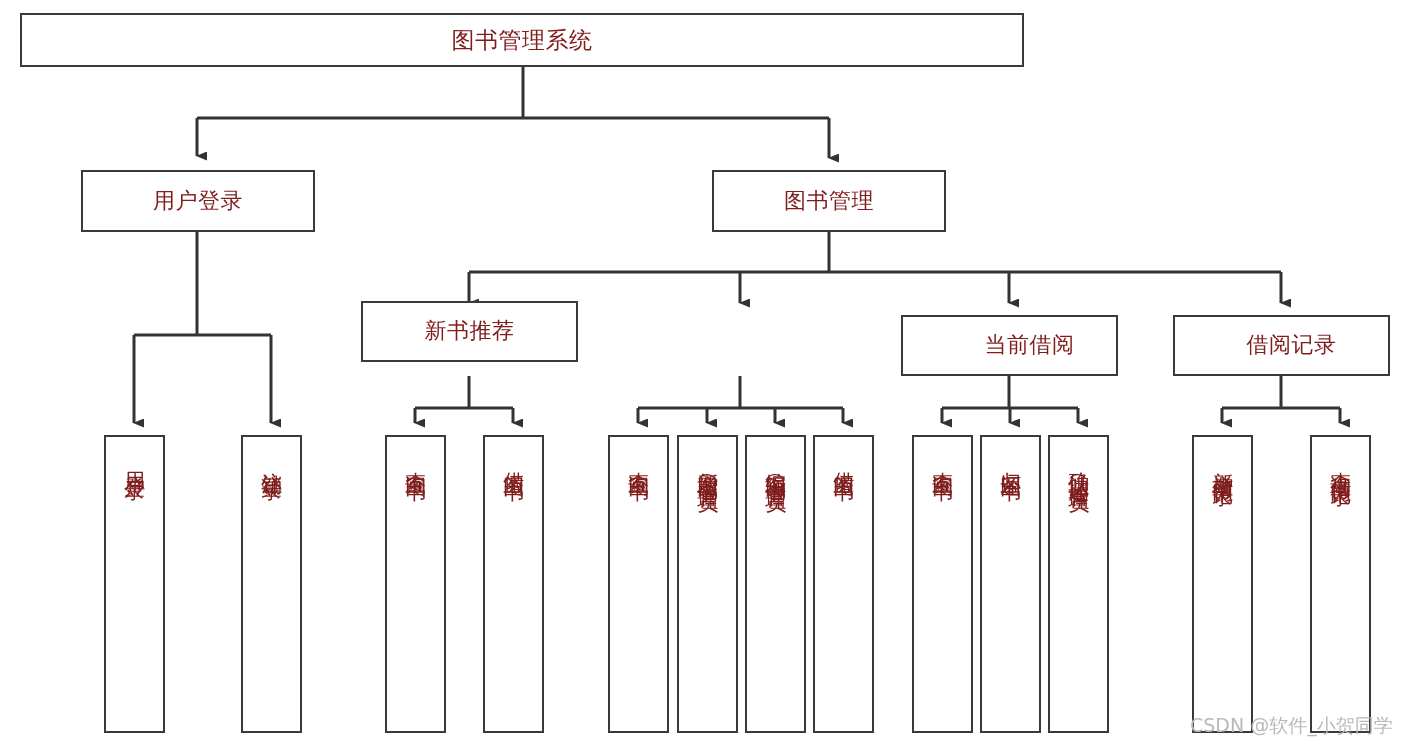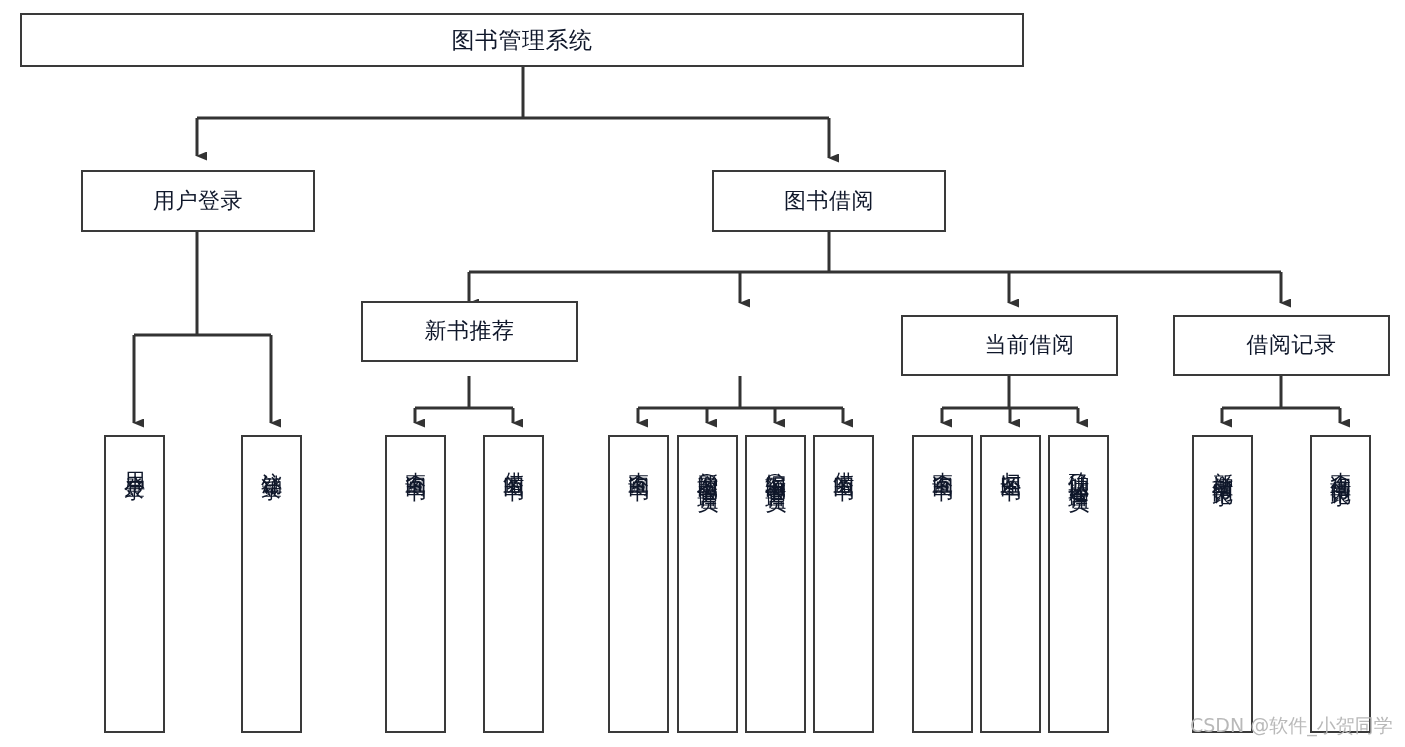--- a/index.html
+++ b/index.html
@@ -29,21 +29,21 @@
     position: absolute;
     box-sizing: border-box;
     background: #ffffff;
     border: 2px solid #3a3a3a;
     display: flex;
     align-items: center;
     justify-content: center;
     overflow: hidden;
   }
   .node-label {
-    color: #0f172a;
+    color: #7f1d1d;
     font-family: "DejaVu Sans", "Liberation Sans", sans-serif;
     line-height: 1.22;
     text-align: center;
     white-space: nowrap;
     letter-spacing: 0.5px;
   }
   .node-box.horiz .node-label {
     font-size: 22px;
   }
   .node-box.root .node-label {
@@ -130,21 +130,21 @@
 
   <div class="node-box root horiz" style="left:20px; top:13px; width:1004px; height:54px;">
     <span class="node-label">图书管理系统</span>
   </div>
 
   <div class="node-box horiz" style="left:81px; top:170px; width:234px; height:62px;">
     <span class="node-label">用户登录</span>
   </div>
 
   <div class="node-box horiz" style="left:712px; top:170px; width:234px; height:62px;">
-    <span class="node-label">图书借阅</span>
+    <span class="node-label">图书管理</span>
   </div>
 
   <div class="node-box horiz" style="left:361px; top:301px; width:217px; height:61px;">
     <span class="node-label">新书推荐</span>
   </div>
 
 
   <div class="node-box horiz" style="left:901px; top:315px; width:217px; height:61px;padding-left:40px;">
     <span class="node-label">当前借阅</span>
   </div>

